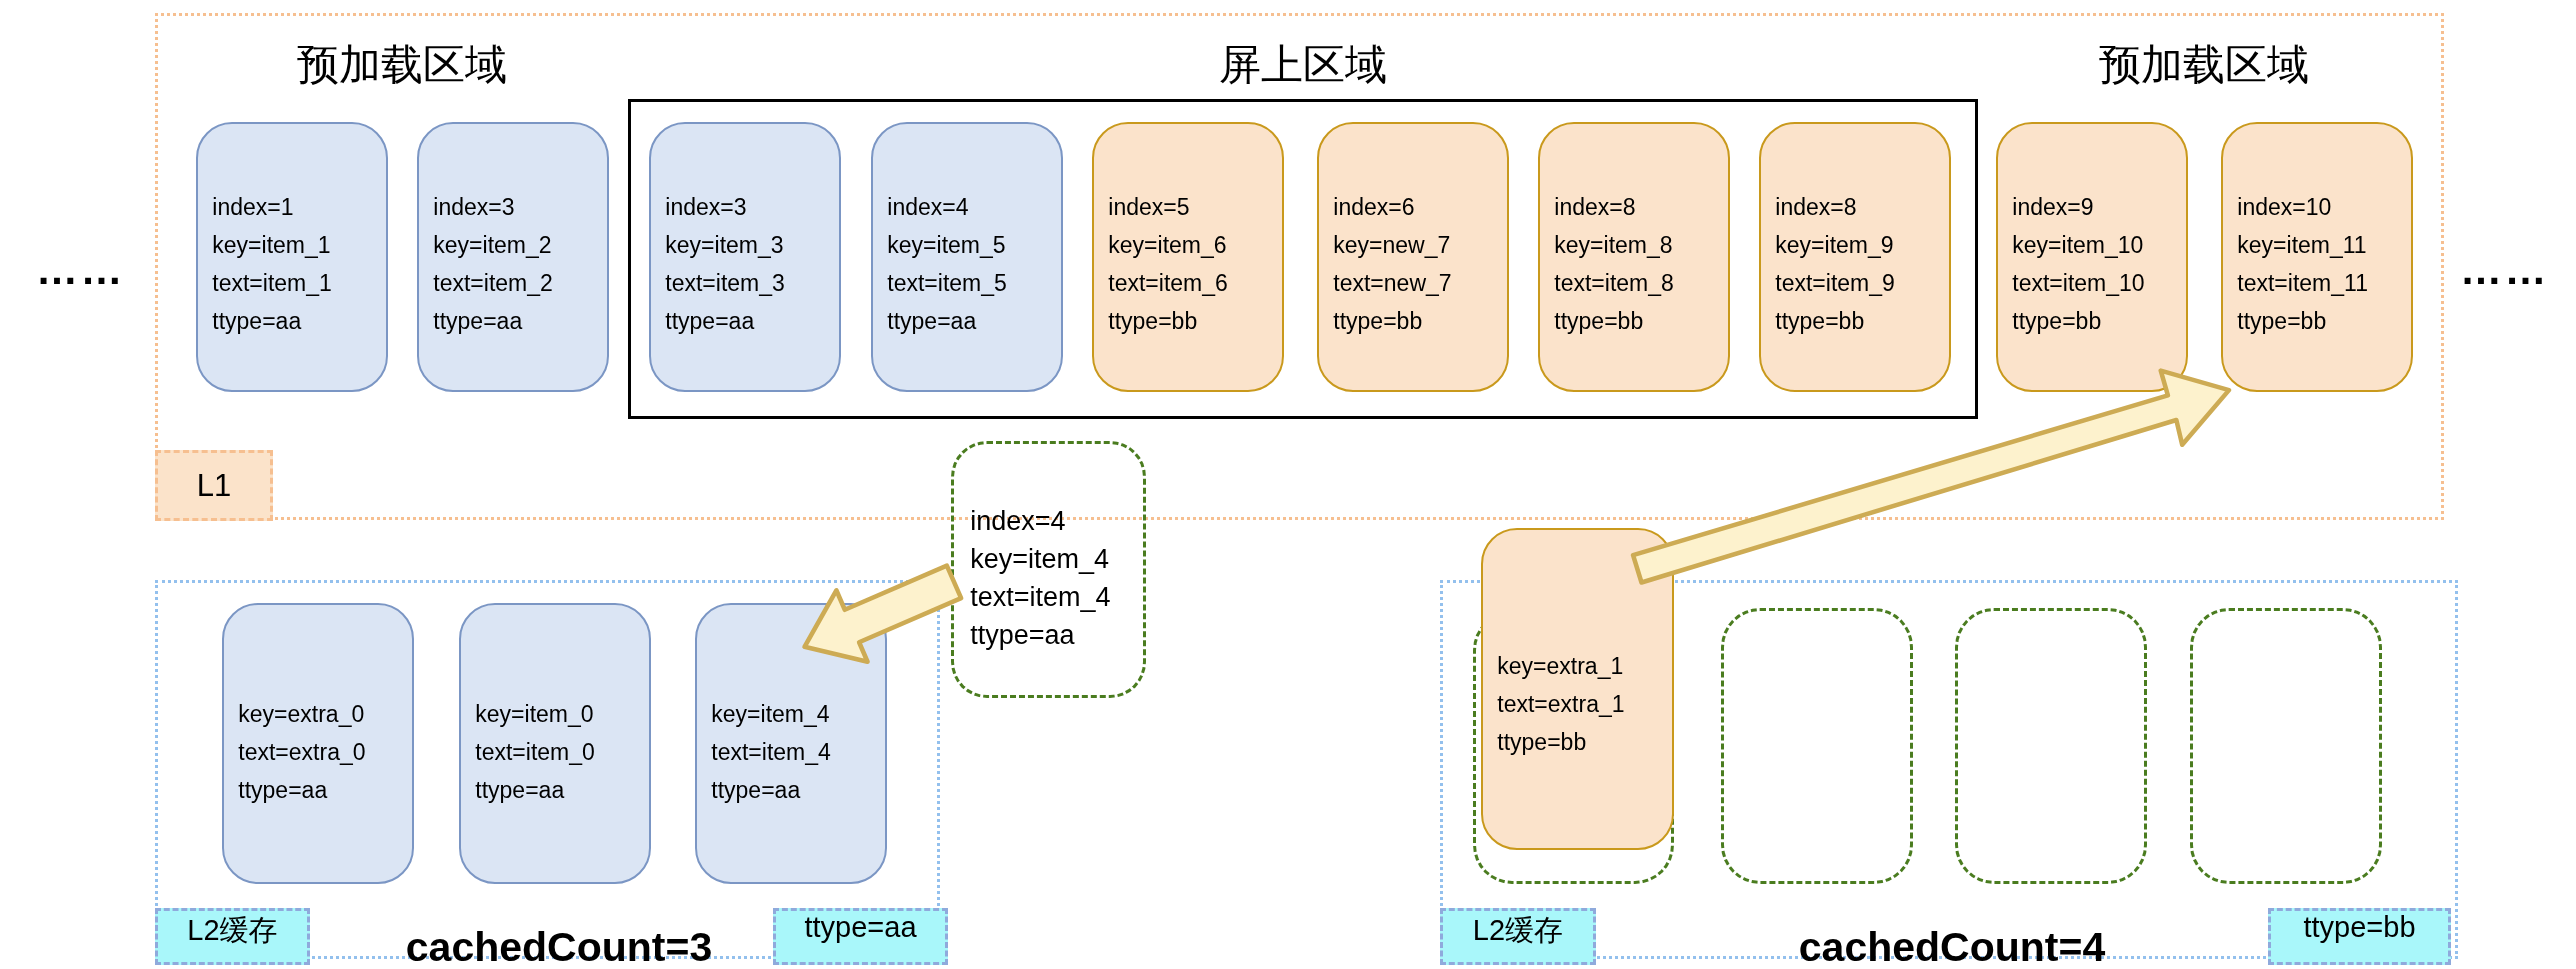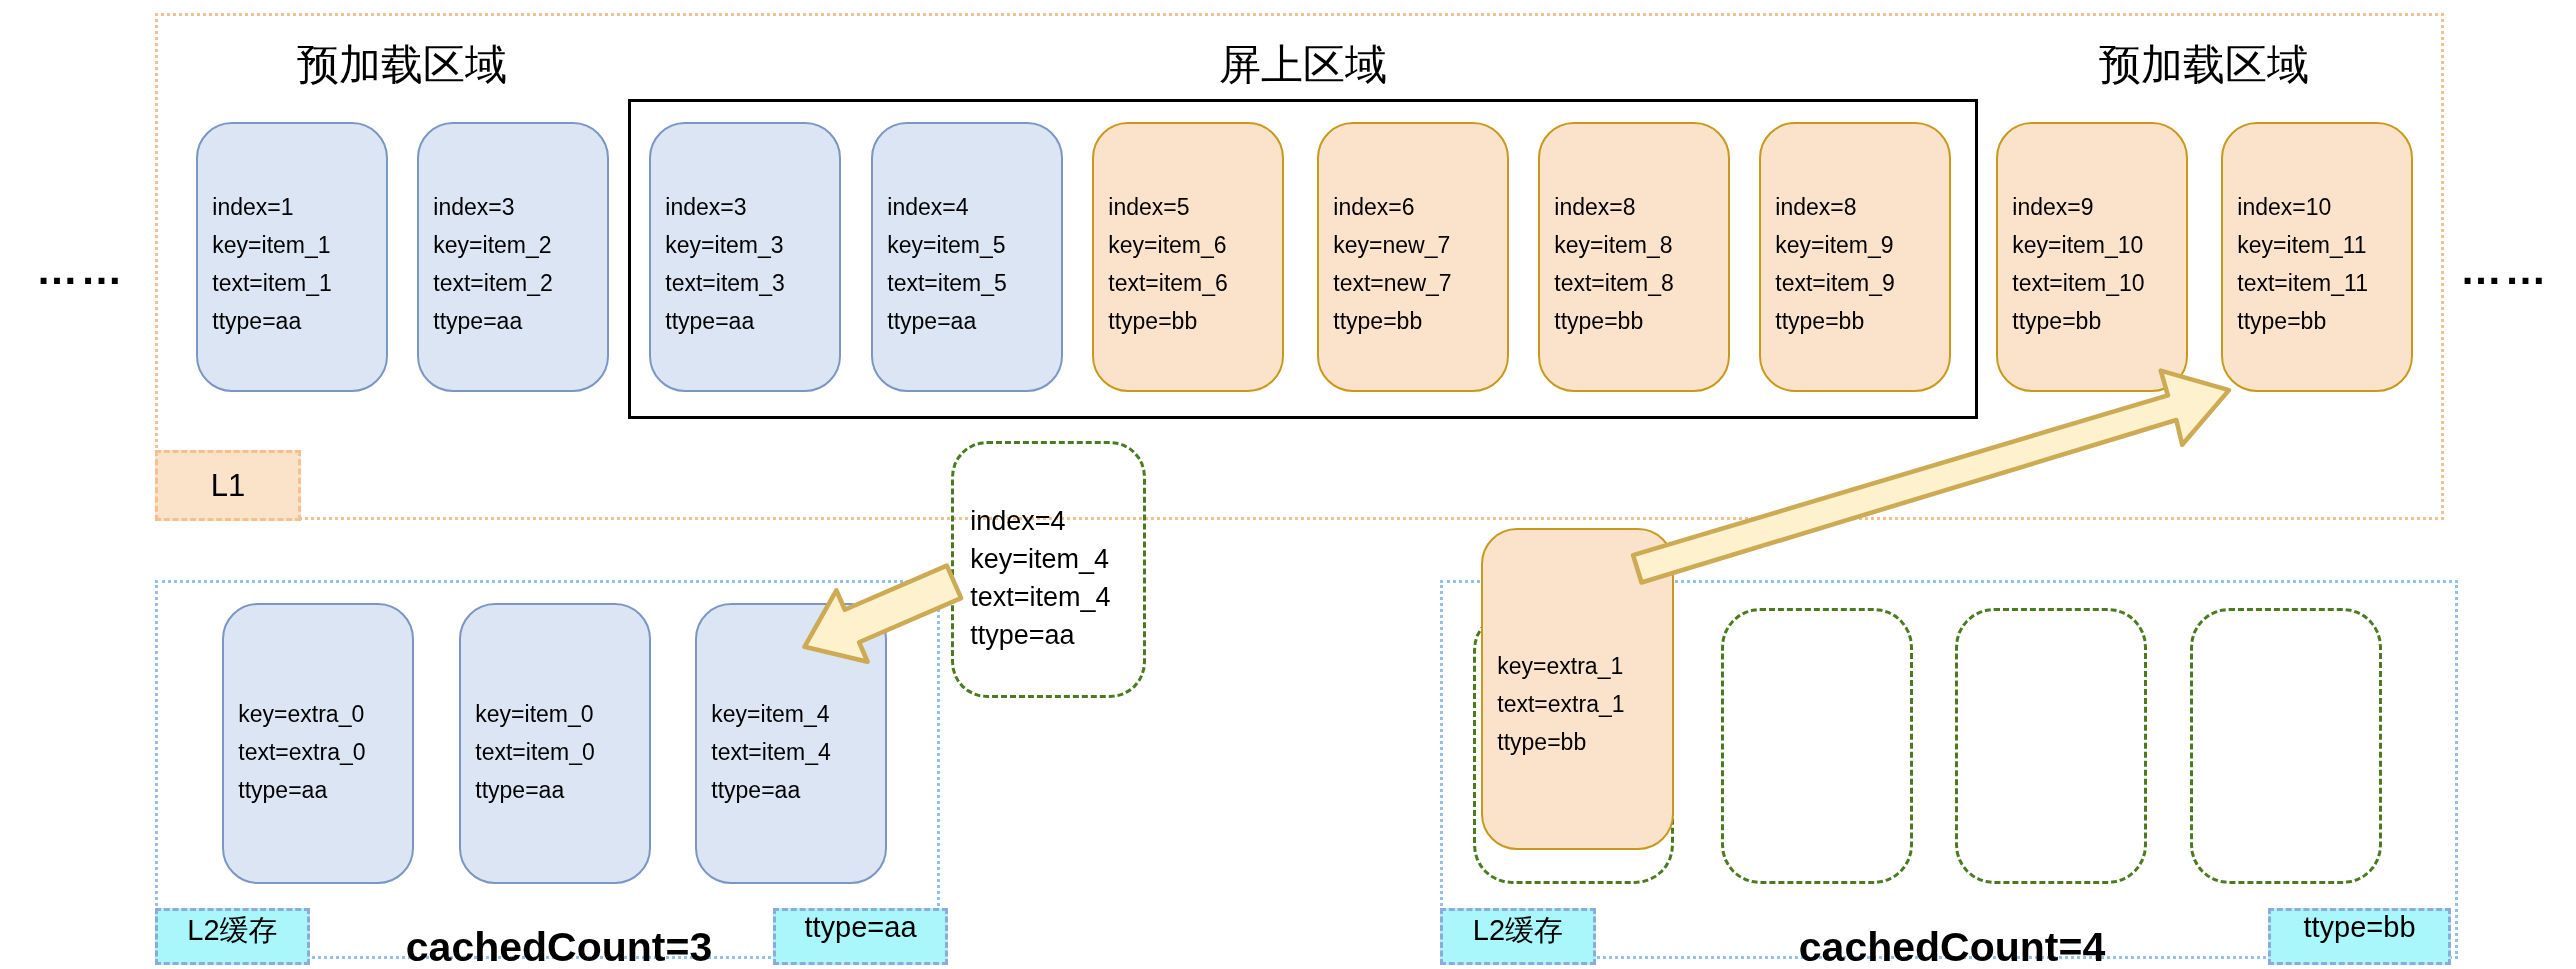--- a/index.html
+++ b/index.html
@@ -31,21 +31,21 @@
   .botcard{top:603px;width:192px;height:281px;padding-top:16px;}
   .extra-card{top:528px;width:193px;height:322px;padding-top:29px;z-index:3;}
   .slot{position:absolute;box-sizing:border-box;border:3.2px dashed var(--green-dash);
         border-radius:39px;background:transparent;z-index:2;}
   .recycled{position:absolute;left:951px;top:441px;width:195px;height:257px;
             box-sizing:border-box;border:3.2px dashed var(--green-dash);border-radius:36px;
             background:transparent;display:flex;flex-direction:column;justify-content:center;
             padding:16.2px 5.2px 0 16.2px;font-size:27px;line-height:38px;white-space:nowrap;z-index:3;}
 
   
-  .l1-badge{position:absolute;left:155px;top:450px;width:146px;height:71px;
+  .l1-badge{position:absolute;left:155px;top:450px;width:118px;height:71px;
             background:var(--l1-badge-fill);border:3.2px dashed var(--l1-border);
             box-sizing:border-box;display:flex;align-items:center;justify-content:center;
             font-size:31px;z-index:4;}
   .cyan-badge{position:absolute;top:908px;height:57px;background:var(--cyan-fill);
               border:3.2px dashed var(--cyan-border);box-sizing:border-box;display:flex;
               align-items:flex-start;justify-content:center;font-size:29px;white-space:nowrap;z-index:4;}
   .cached-count{position:absolute;top:924px;transform:translateX(-50%);font-size:41px;
                 font-weight:bold;white-space:nowrap;z-index:4;margin-left:20px;}
   .ellipsis{position:absolute;top:246px;font-size:42px;font-weight:bold;letter-spacing:2.6px;
             white-space:nowrap;z-index:3;}

